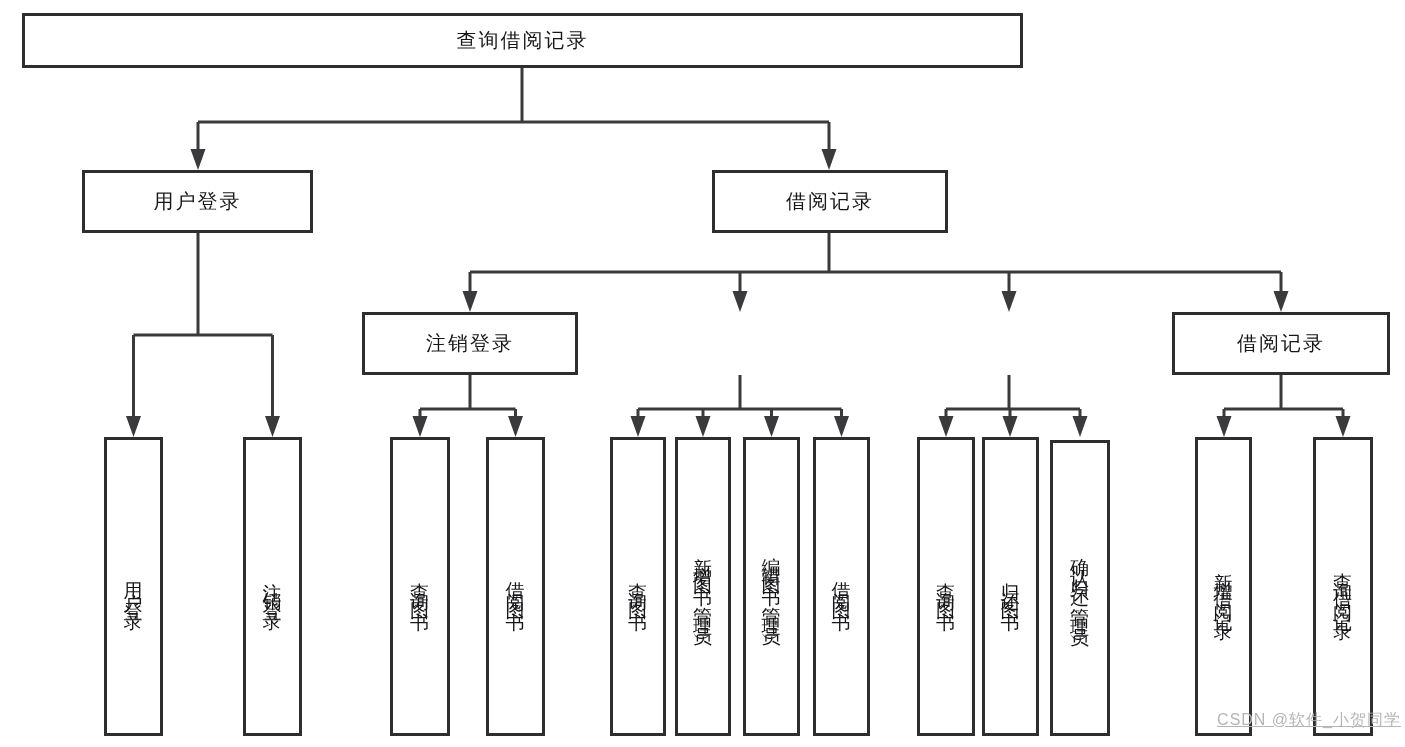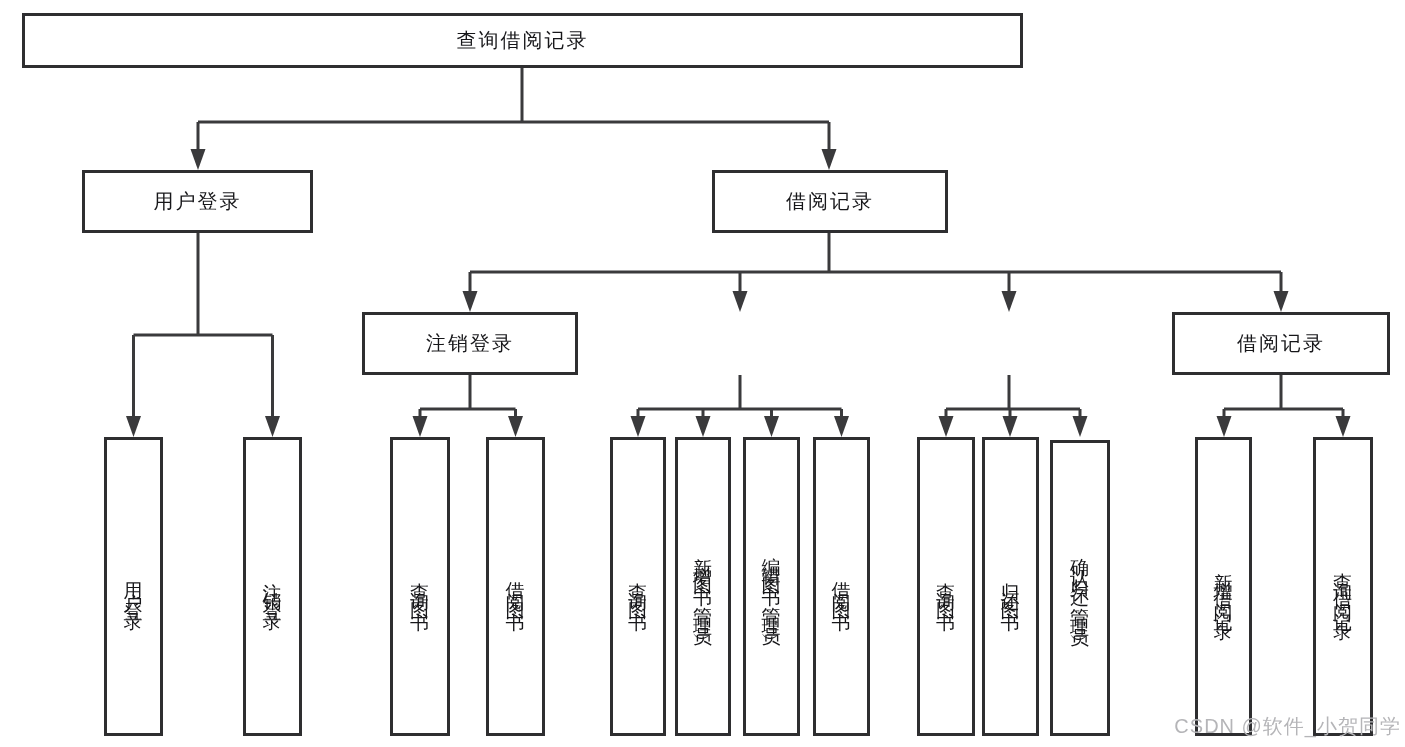--- a/index.html
+++ b/index.html
@@ -36,25 +36,26 @@
   .box.v .lbl{
     writing-mode:vertical-rl;
     text-orientation:mixed;
     font-size:19px;
     letter-spacing:10px;
     line-height:1;
     color:var(--text);
   }
   .watermark{
     position:absolute;
-    right:4px;bottom:7px;
-    font-size:20px;
+    right:4px;bottom:16px;
+    font-size:16px;
     color:var(--watermark);
     white-space:nowrap;
     letter-spacing:1px;
+    text-decoration:underline;
   }
 </style>
 </head>
 <body>
 
 <div class="canvas">
 
   <svg class="connectors" viewBox="0 0 1405 747">
 
     <g>

